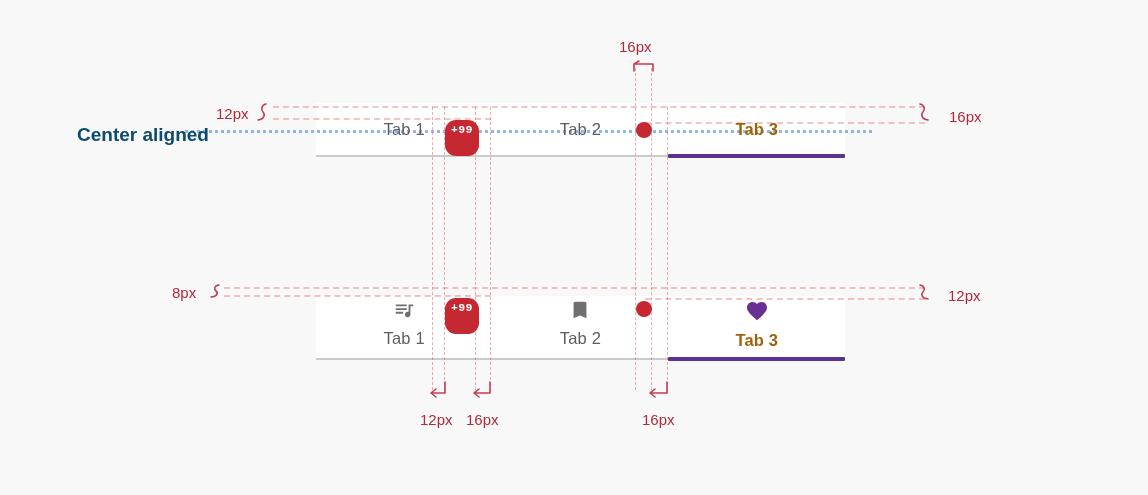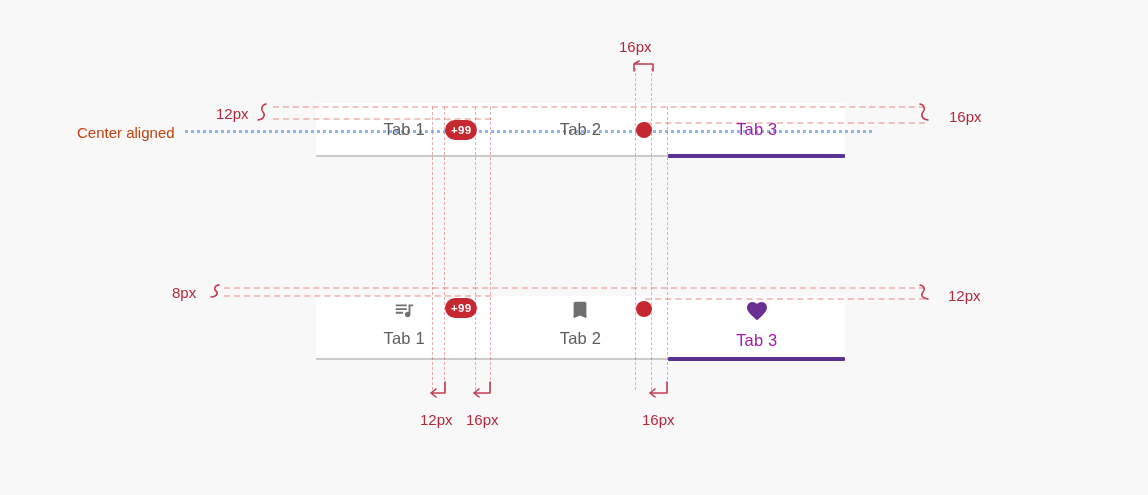--- a/index.html
+++ b/index.html
@@ -16,32 +16,32 @@
   .hguide{position:absolute;height:0;border-top:2px dashed rgba(222,110,104,0.40);z-index:2;}
   .vguide{position:absolute;width:0;border-left:1.5px dashed rgba(213,92,92,0.50);z-index:2;}
   .blue-line{position:absolute;height:0;border-top:3px dotted rgba(98,152,223,0.70);z-index:2;}
   
   .content{position:absolute;display:flex;z-index:3;}
   .content-top{left:316px;top:103px;width:529px;height:52px;}
   .content-bottom{left:316px;top:296px;width:529px;height:62px;}
   .tab{flex:1;position:relative;display:flex;align-items:center;justify-content:center;cursor:pointer;}
   .tab-col{flex-direction:column;justify-content:flex-start;padding-top:3px;box-sizing:border-box;}
   .tab-label{font-size:16.5px;color:#5e5e5e;letter-spacing:0.2px;}
-  .tab.active .tab-label{color:#a21caf;font-weight:400;}
+  .tab.active .tab-label{color:#a16207;font-weight:700;}
   .tab-col .tab-label{margin-top:8px;}
   .badge{
     position:absolute;background:#c52831;color:#ffffff;font-size:11.5px;font-weight:700;
-    border-radius:11px;padding:0 6px;height:20px;line-height:20px;letter-spacing:0.3px;
+    border-radius:11px;padding:0 6px;height:36px;line-height:20px;letter-spacing:0.3px;font-family:Liberation Mono, monospace;
   }
   .dot{position:absolute;width:16px;height:16px;border-radius:50%;background:#c52831;}
   .tab-icon svg{fill:#6f6f6f;display:block;}
   .tab.active .tab-icon svg{fill:#692f93;}
   
   .mlabel{position:absolute;color:#b4283a;font-size:15px;font-weight:500;z-index:4;white-space:nowrap;}
-  .blabel{position:absolute;color:#c2410c;font-size:15px;z-index:4;white-space:nowrap;}
+  .blabel{position:absolute;color:#0c4a6e;font-size:19px;z-index:4;white-space:nowrap;font-weight:bold;}
   .mark{position:absolute;z-index:4;}
   .mark path{stroke:#c43b52;fill:none;stroke-width:1.6;stroke-linecap:round;stroke-linejoin:round;}
 </style>
 </head>
 <body>
 
 <div class="stage">
 
   <div class="bar bar-top">
     <div class="indicator"></div>

